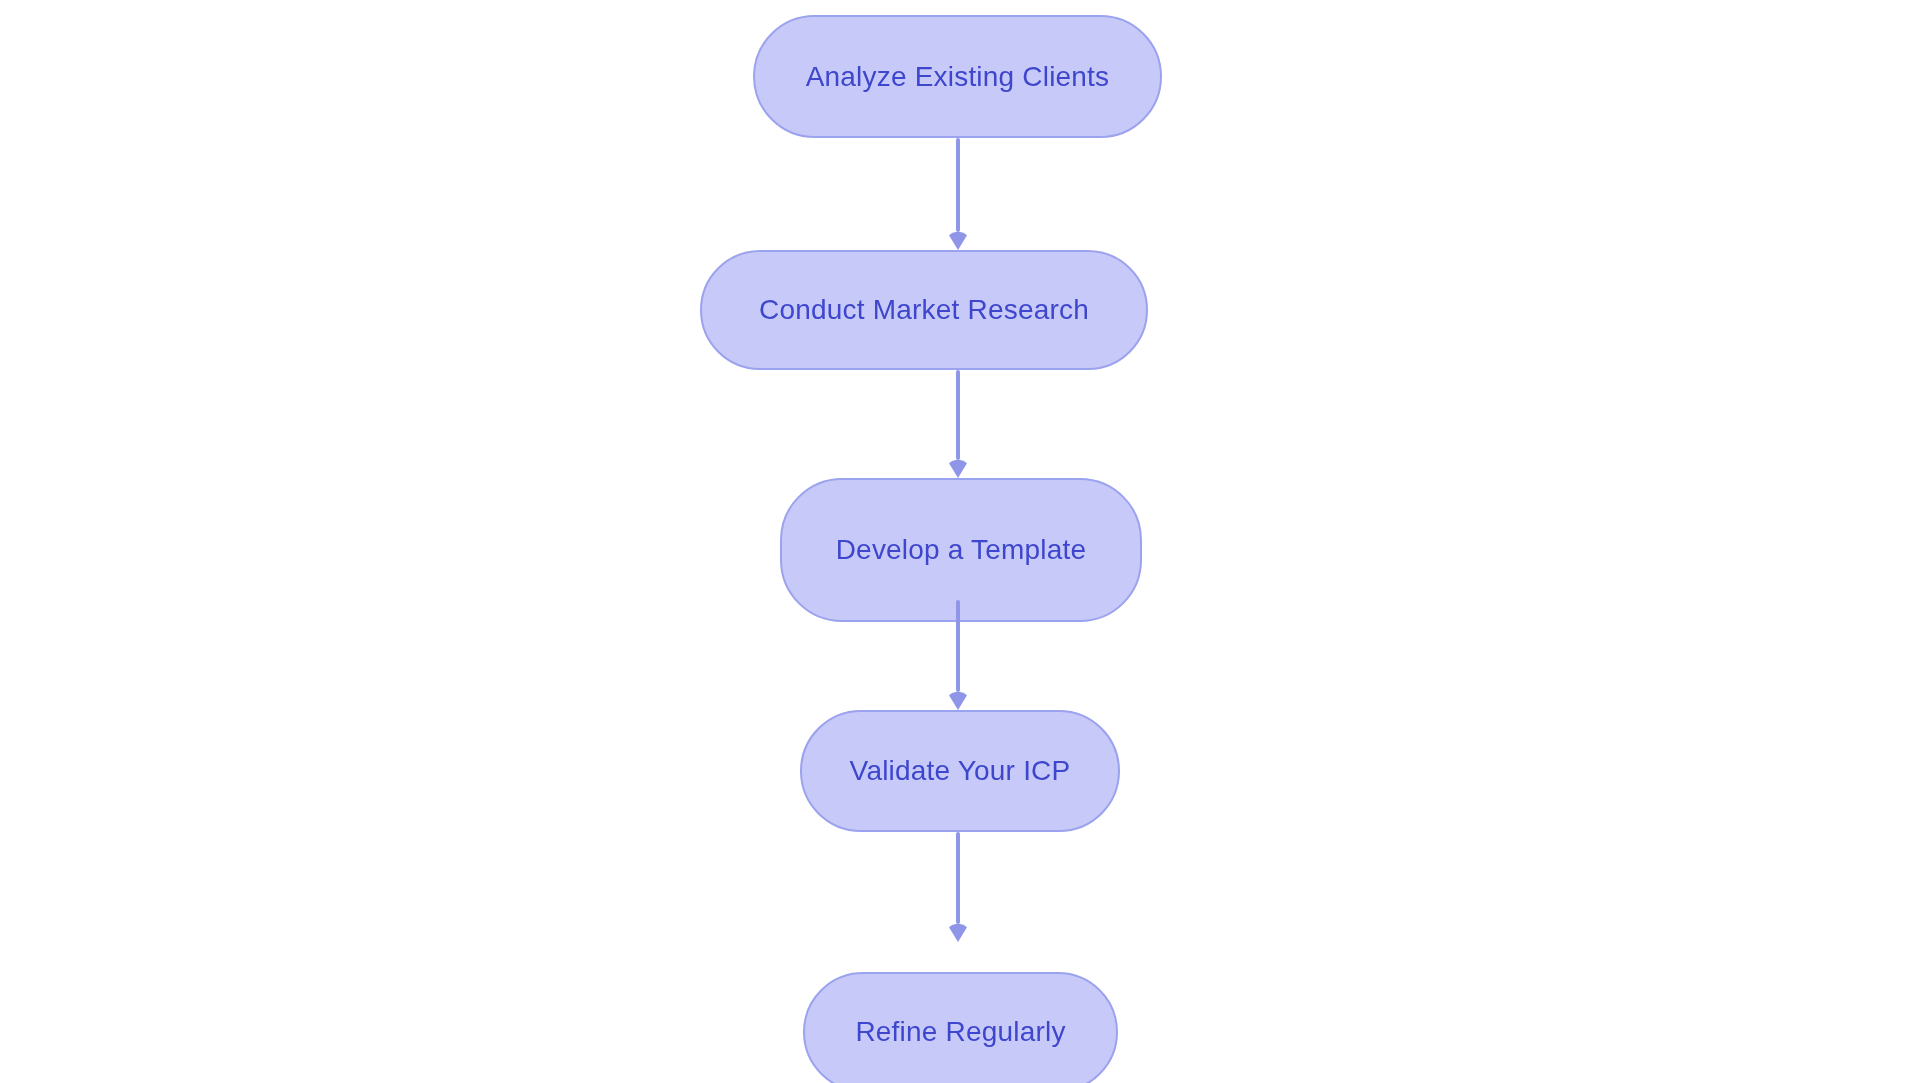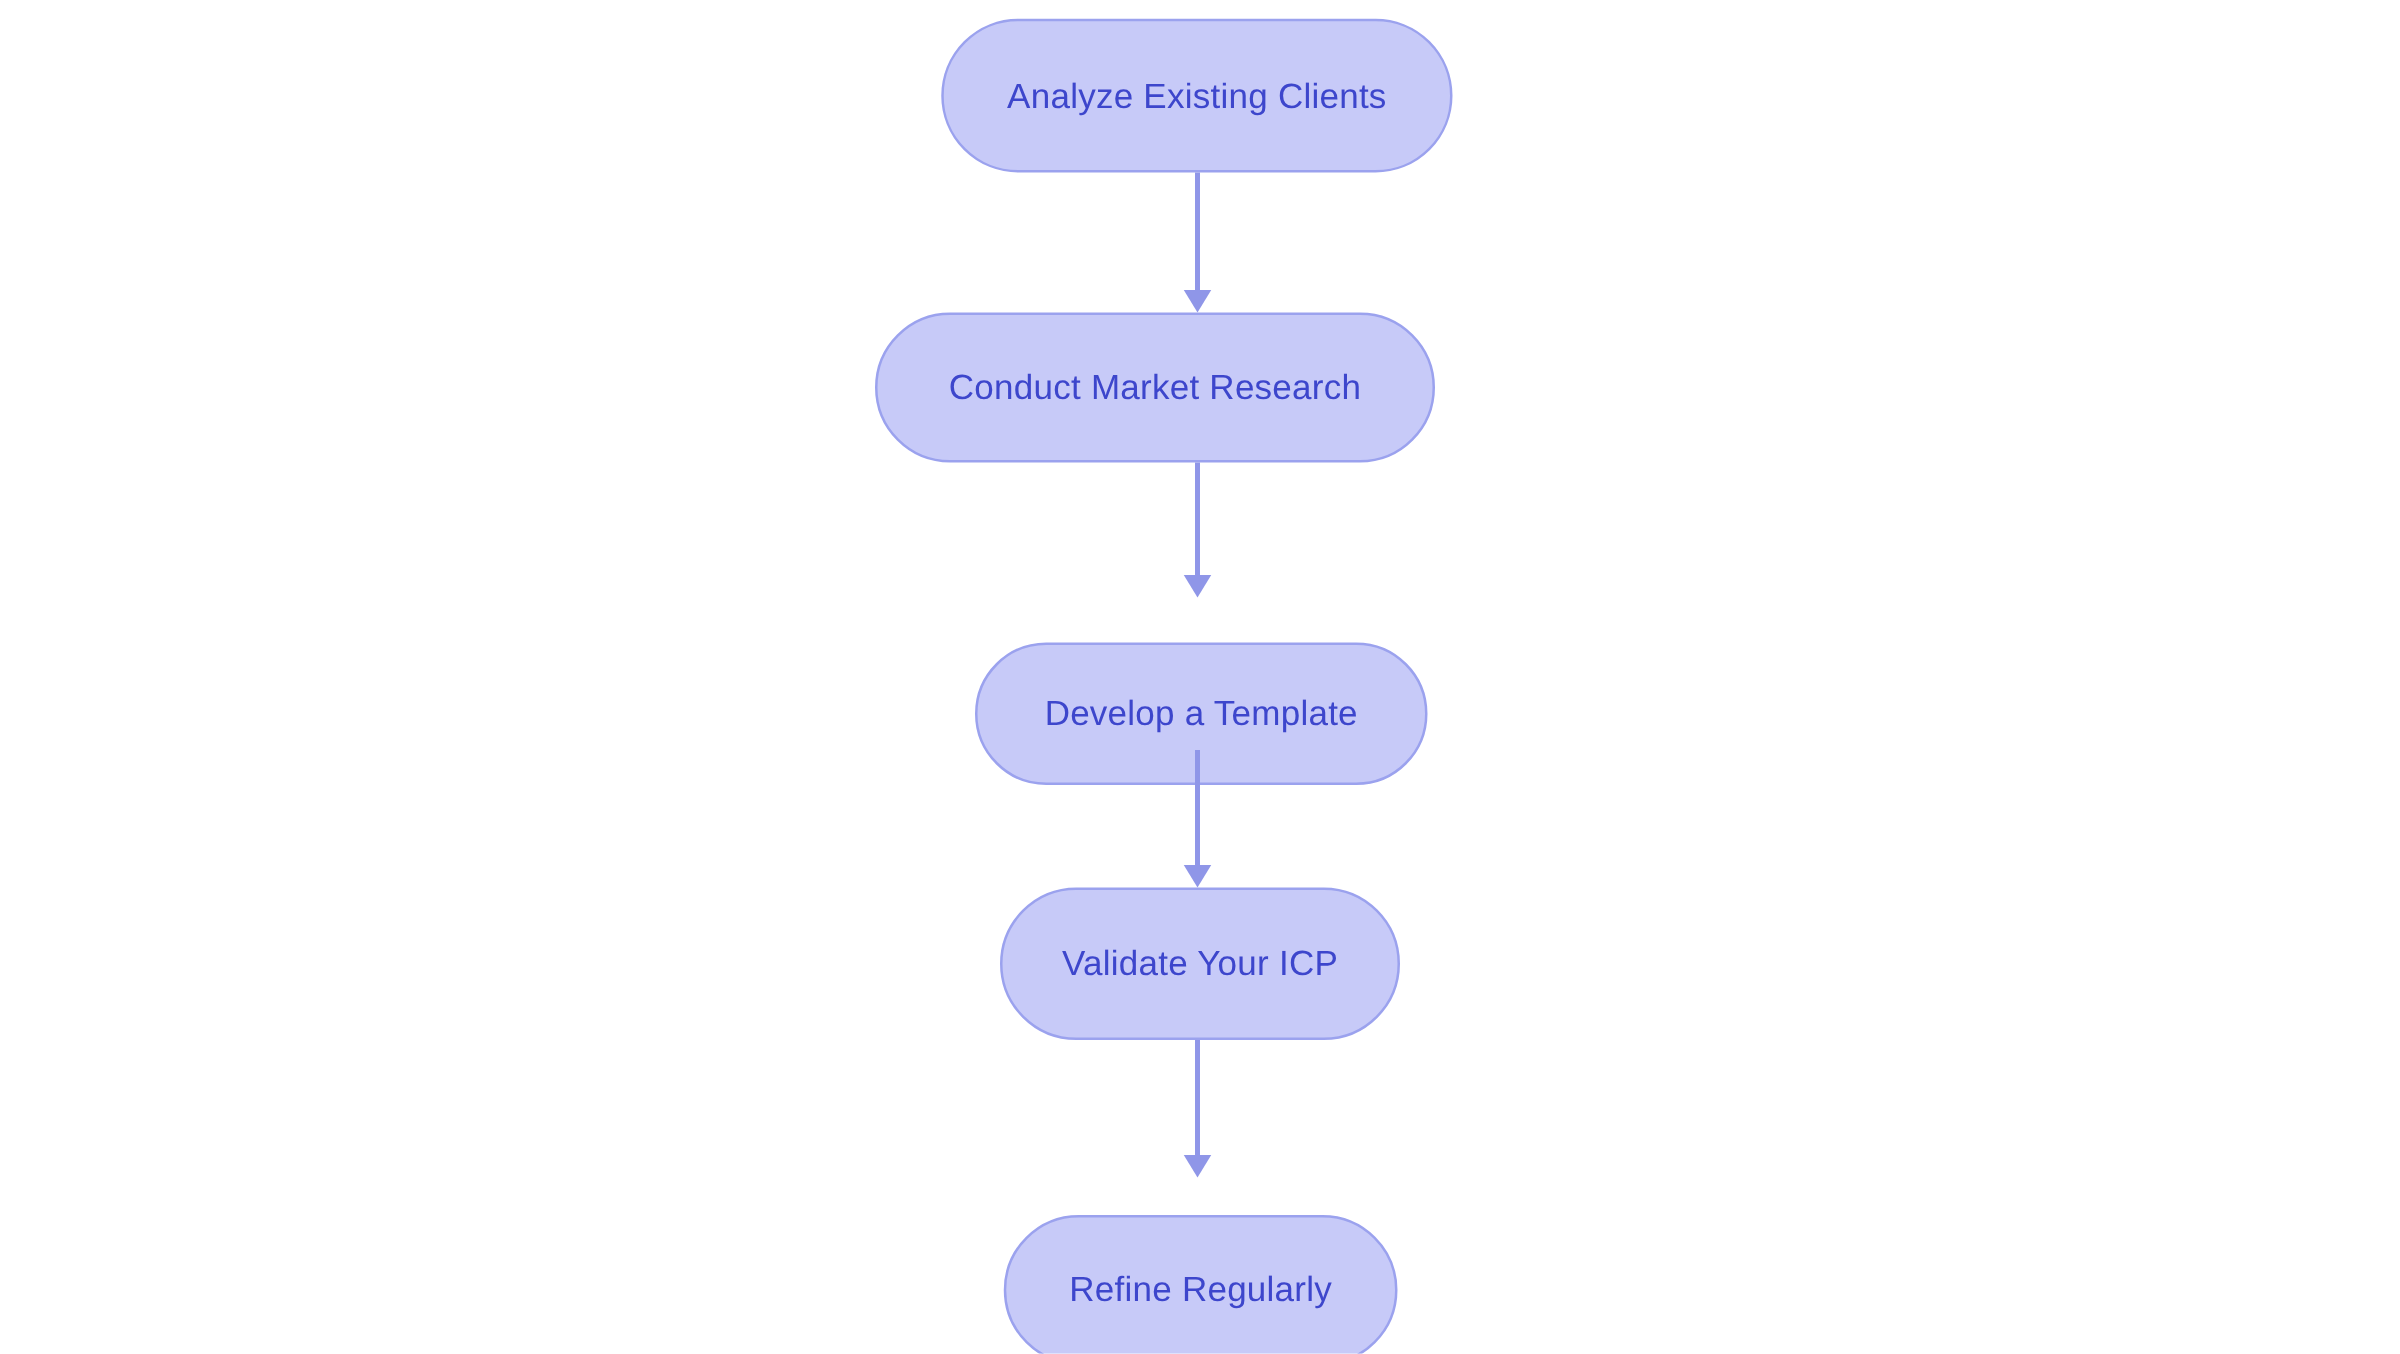--- a/index.html
+++ b/index.html
@@ -2,21 +2,21 @@
 <html style="--bg: #ffffff; --node-fill: #c7caf8; --node-border: #9ba2ee; --text: #3d46cc; --arrow: #8f96e8;"><head>
 <meta charset="utf-8">
 <style>
   :root {
     --bg: #ffffff;
     --node-fill: #c7caf8;
     --node-border: #9ba2ee;
     --text: #3d46cc;
     --arrow: #8f96e8;
   }
-  * { margin: 0; padding: 0; box-sizing: border-box; }
+  * { margin: 0; padding: 0; box-sizing: border-box; border-radius: 15px; }
   html, body { background: var(--bg); }
   .canvas {
     position: relative;
     width: 1920px;
     height: 1083px;
     background: var(--bg);
     font-family: "Liberation Sans", "DejaVu Sans", sans-serif;
     overflow: hidden;
   }
   .node {
@@ -29,21 +29,21 @@
     border-radius: 62px;
     color: var(--text);
     font-size: 28px;
     font-weight: 500;
     letter-spacing: 0.2px;
     text-align: center;
     white-space: nowrap;
   }
   .n1 { left: 753px; top: 15px;  width: 409px; height: 123px; }
   .n2 { left: 700px; top: 250px; width: 448px; height: 120px; }
-  .n3 { left: 780px; top: 478px; width: 362px; height: 114px; margin-top: 36px; }
+  .n3 { left: 780px; top: 478px; width: 362px; height: 144px; }
   .n4 { left: 800px; top: 710px; width: 320px; height: 122px; }
   .n5 { left: 803px; top: 972px; width: 315px; height: 120px; }
 
   .arrow {
     position: absolute;
     width: 22px;
     display: flex;
     flex-direction: column;
     align-items: center;
   }

